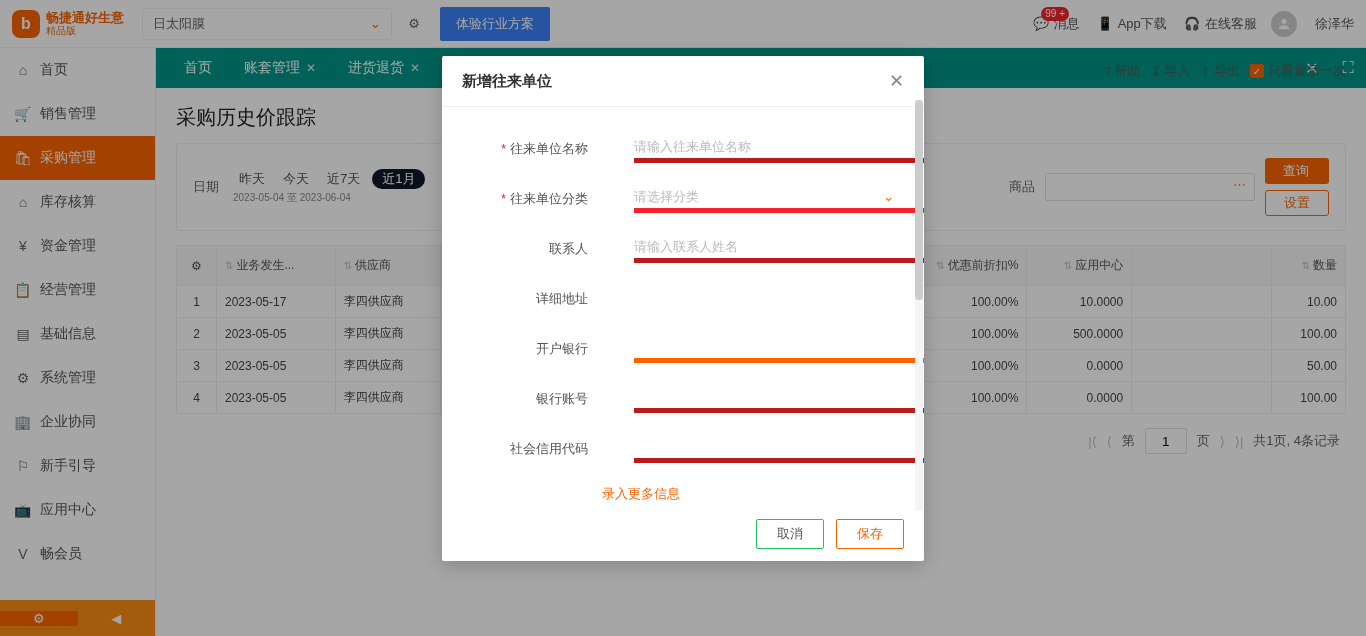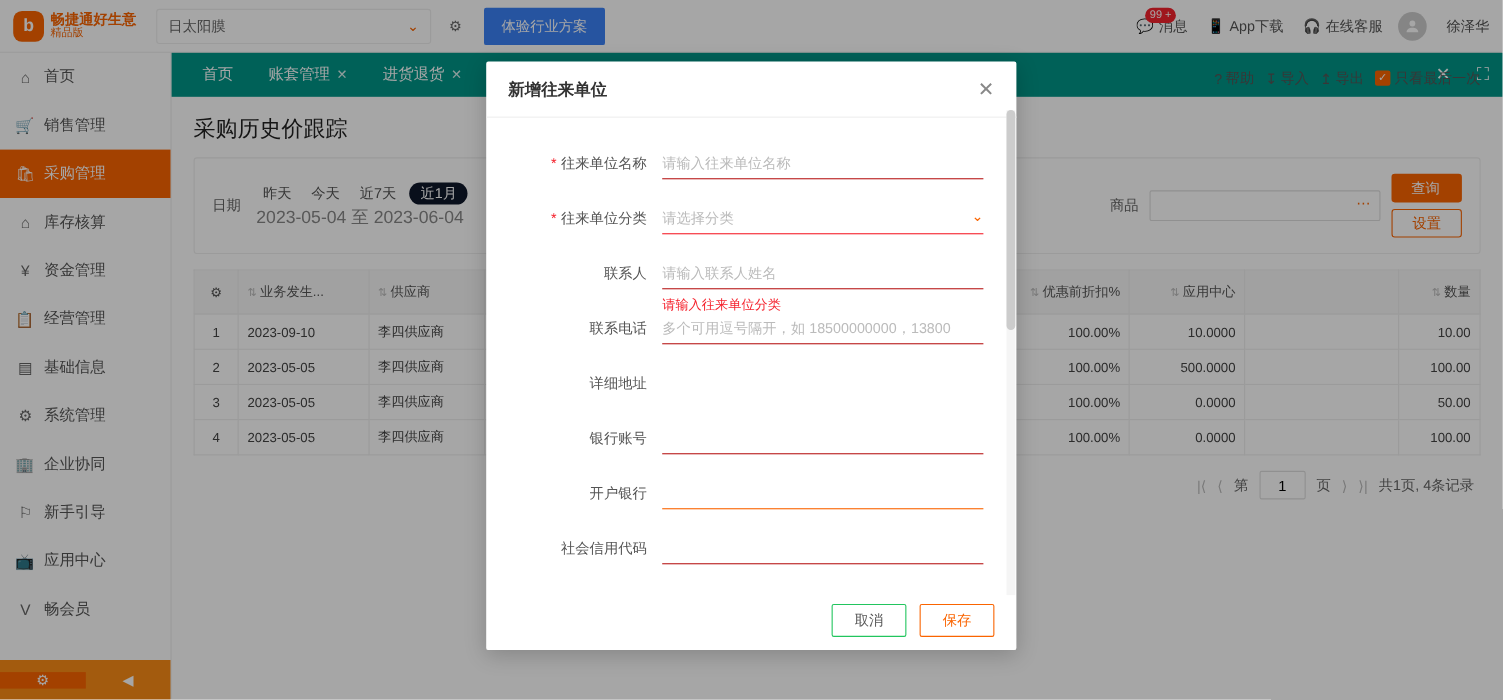--- a/index.html
+++ b/index.html
@@ -38,21 +38,21 @@
     .tabbar .sp { flex:1; }
     .tabbar .tabtool { width:36px; text-align:center; font-size:16px; }
     
     .page { padding:16px 20px 12px; }
     .page h1 { font-size:20px; font-weight:500; margin-bottom:12px; color:#222; }
     .filterbar { display:flex; align-items:center; gap:10px; padding:14px 16px; background:#fff; border:1px solid #eee; border-radius:3px; }
     .filterbar .lbl { color:#666; font-size:13px; margin-right:4px;}
     .date-chips { display:flex; align-items:center; gap:6px; }
     .chip { padding:1px 6px; font-size:13px; color:#555; }
     .chip.on { background:#0f172a; color:#fff; border-radius:10px; padding:1px 10px; }
-    .date-range { font-size:16px; color:#888; margin-top:2px;}
+    .date-range { font-size:10px; color:#888; margin-top:2px;}
     .fb-sp { flex:1; }
     .prod-lbl { color:#666; }
     .prod-input { width:210px; height:28px; border:1px solid #ddd; border-radius:2px; position:relative; }
     .prod-input .dots { position:absolute; right:6px; top:3px; color:#fa6400; letter-spacing:2px; }
     .btn-primary { background:#fa6400; color:#fff; padding:4px 18px; border-radius:3px; font-size:13px; }
     .btn-ghost-o { border:1px solid #fa6400; color:#fa6400; padding:3px 18px; border-radius:3px; font-size:13px; }
     .page-tools { display:flex; align-items:center; gap:10px; position:absolute; right:20px; top:14px; font-size:13px; color:#555;}
     .page-tools .lnk { display:flex; align-items:center; gap:3px; }
     .lastonly { display:flex; align-items:center; gap:4px; }
     .lastonly .cb { width:14px; height:14px; background:#fa6400; border-radius:2px; display:flex; align-items:center; justify-content:center; color:#fff; font-size:10px;}
@@ -71,21 +71,21 @@
     .modal { position:absolute; left:50%; top:56px; transform:translateX(-50%); width:482px; background:#fff; border-radius:2px; box-shadow:0 4px 20px rgba(0,0,0,.2); }
     .modal-head { padding:14px 20px; border-bottom:1px solid #eee; display:flex; align-items:center; }
     .modal-head h3 { font-size:15px; font-weight:600; }
     .modal-head .sp { flex:1; }
     .modal-head .close { color:#888; font-size:18px;}
     .modal-body { padding:10px 30px 4px 30px; max-height:430px; overflow:hidden; }
     .frow { display:flex; align-items:flex-start; margin:18px 0; min-height:32px; position:relative;}
     .flabel { width:130px; text-align:right; padding-right:14px; color:#555; font-size:13px; padding-top:5px;}
     .flabel .req { color:#f5222d; margin-right:4px; }
     .finput { flex:1; }
-    .finput input { width:100%; height:28px; border:none; border-bottom:1px solid #b91c1c; font-size:13px; color:#4c1d95; outline:none; padding:2px 0;}
+    .finput input { width:100%; height:28px; border:none; border-bottom:5px solid #b91c1c; font-size:13px; color:#4c1d95; outline:none; padding:2px 0;margin-left:32px;}
     .finput input::placeholder { color:#bbb; }
     .finput.err input { border-bottom-color:#f5222d; }
     .finput.orange input { border-bottom-color:#fa6400; }
     .drop { position:relative; }
     .drop .chev { position:absolute; right:0; top:4px; color:#fa6400; }
     .ferr { color:#f5222d; font-size:12px; position:absolute; left:130px; top:-16px;}
     .moreinfo { color:#fa6400; font-size:13px; margin-left:130px; display:flex; align-items:center; gap:4px;}
     .modal-foot { padding:12px 20px; display:flex; justify-content:flex-end; gap:12px; }
     .btn-default { border:1px solid #22c55e; color:#555; padding:5px 20px; border-radius:2px; font-size:13px;}
     .btn-save { border:1px solid #fa6400; color:#fa6400; padding:5px 20px; border-radius:2px; font-size:13px;}
@@ -263,21 +263,21 @@
             <th style="width:450px;"></th>
             <th class="num"><span class="sort">⇅</span><span>优惠前折扣%</span></th>
             <th class="num"><span class="sort">⇅</span><span>应用中心</span></th>
             <th style="width:140px;"></th>
             <th class="num"><span class="sort">⇅</span><span>数量</span></th>
           </tr>
         </thead>
         <tbody id="tbody">
             <tr>
               <td style="text-align:center">1</td>
-  <td>2023-09-10</td>
+  <td>2023-05-17</td>
   <td>李四供应商</td>
   <td></td>
   <td class="num">100.00%</td>
   <td class="num">10.0000</td>
   <td></td>
   <td class="num">10.00</td>
             </tr>
             <tr>
               <td style="text-align:center">2</td>
   <td>2023-05-05</td>
@@ -339,34 +339,29 @@
     </div>
     <div class="frow">
       <div class="flabel"><span class="req">*</span><span>往来单位分类</span></div>
       <div class="finput err drop"><input placeholder="请选择分类" style=""><span class="chev">⌄</span></div>
     </div>
     <div class="frow">
       <div class="flabel"><span>联系人</span></div>
       <div class="finput"><input placeholder="请输入联系人姓名" style=""></div>
     </div>
     <div class="frow">
-      <div class="ferr">请输入往来单位分类</div>
-      <div class="flabel"><span>联系电话</span></div>
-      <div class="finput"><input placeholder="多个可用逗号隔开，如 18500000000，13800" style=""></div>
-    </div>
-    <div class="frow">
       <div class="flabel"><span>详细地址</span></div>
+    </div>
+    <div class="frow">
+      <div class="flabel"><span>开户银行</span></div>
+      <div class="finput orange"><input placeholder="" style=""></div>
     </div>
     <div class="frow">
       <div class="flabel"><span>银行账号</span></div>
       <div class="finput"><input placeholder="" style=""></div>
-    </div>
-    <div class="frow">
-      <div class="flabel"><span>开户银行</span></div>
-      <div class="finput orange"><input placeholder="" style=""></div>
     </div>
     <div class="frow">
       <div class="flabel"><span>社会信用代码</span></div>
       <div class="finput"><input placeholder="" style=""></div>
     </div>
     <div class="moreinfo">
       <span>录入更多信息</span>
 
     </div>
   </div>

